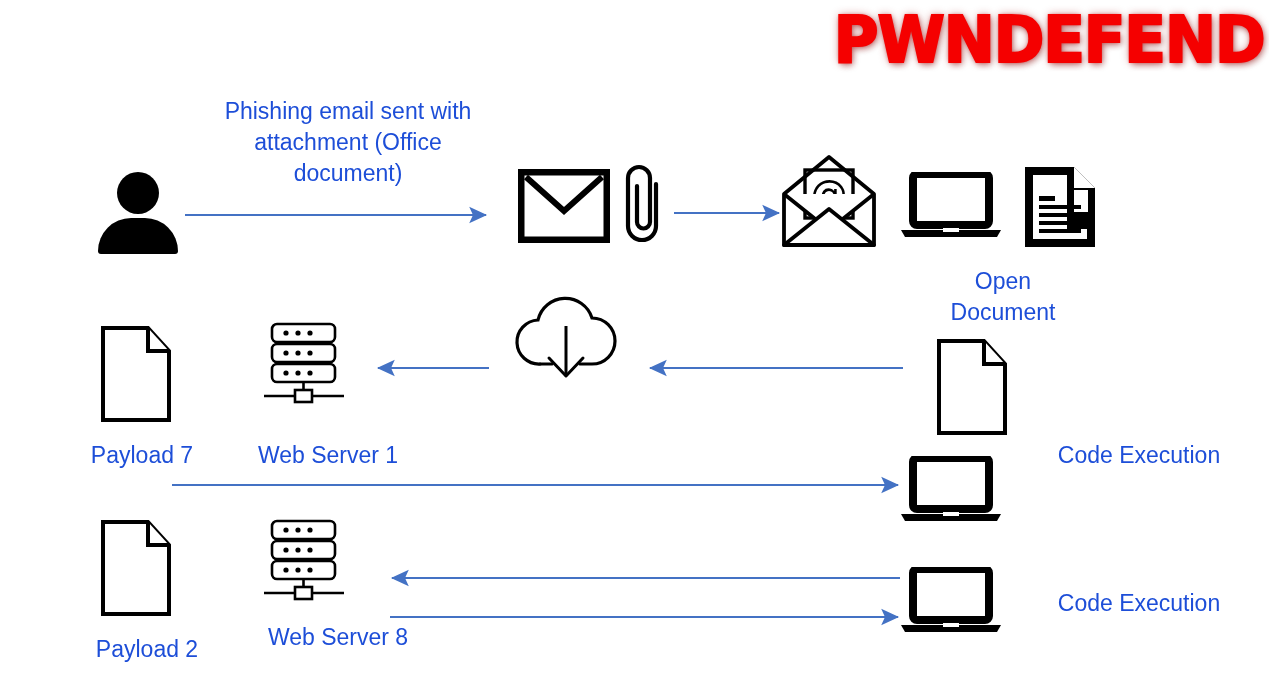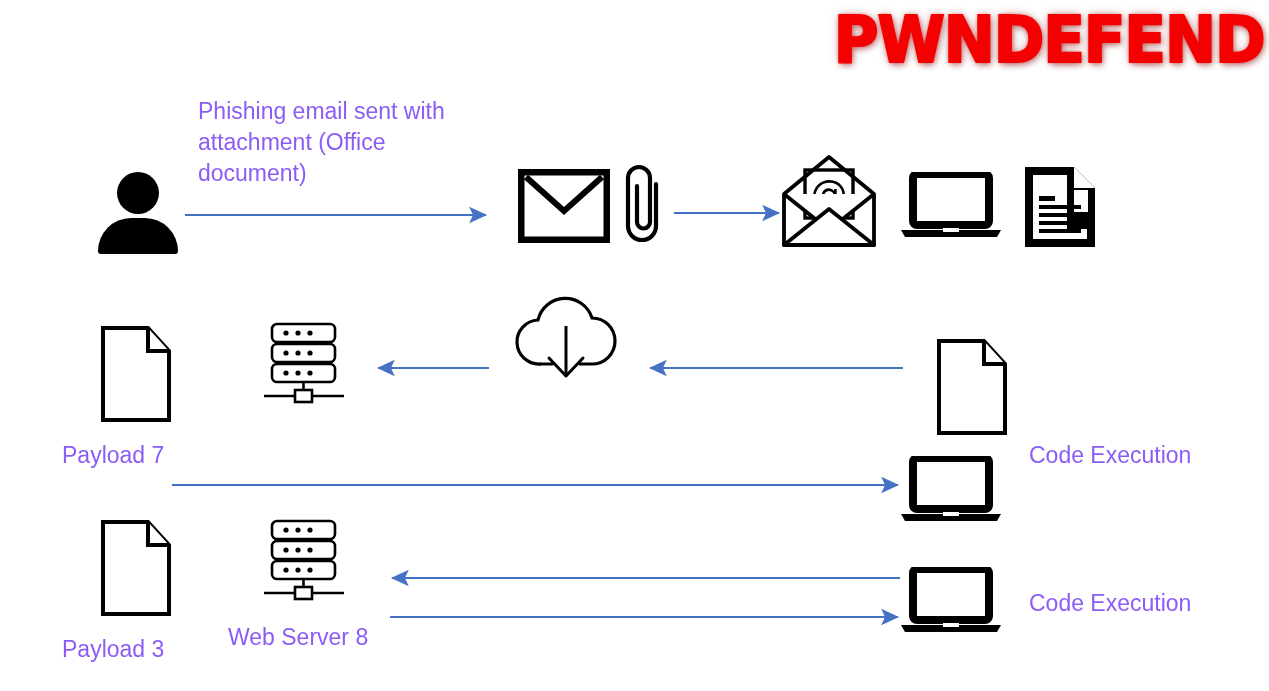--- a/index.html
+++ b/index.html
@@ -11,20 +11,21 @@
   body {
     font-family: "Liberation Sans", sans-serif;
     color: #000000;
   }
   #canvas {
     position: relative;
     width: 1269px;
     height: 691px;
     background: #ffffff;
     overflow: hidden;
+    text-align: center;
   }
   .abs { position: absolute; }
 
   
   #logo-wrap {
     left: 872px;
     top: 4px;
     width: 392px;
     height: 72px;
     display: flex;
@@ -46,21 +47,21 @@
     transform: scaleX(1.07) scaleY(1.12);
     transform-origin: right center;
     white-space: nowrap;
   }
 
   
   .label {
     font-family: "Liberation Sans", sans-serif;
     font-size: 23px;
     line-height: 31px;
-    color: #8b5cf6;
+    color: #1d4ed8;
     white-space: pre-line;
   }
 
   
   #connectors {
     left: 0;
     top: 0;
     width: 1269px;
     height: 691px;
     pointer-events: none;
@@ -175,20 +176,22 @@
       <rect x="17" y="32" width="16" height="5" fill="#000"></rect>
       <rect x="17" y="41" width="42" height="4" fill="#000"></rect>
       <rect x="17" y="49" width="42" height="4" fill="#000"></rect>
       <rect x="17" y="57" width="42" height="4" fill="#000"></rect>
       <rect x="17" y="65" width="42" height="4" fill="#000"></rect>
       <rect x="52" y="26" width="14" height="22" fill="#fff"></rect>
       <rect x="17" y="41" width="42" height="4" fill="#000"></rect>
     </svg>
   </div>
 
+  <div class="abs label" style="left:908px; top:266px; width:190px;">Open
+Document</div>
 
   <div class="abs" style="left:100px; top:325px; width:72px; height:98px;">
     <svg viewBox="0 0 72 98" width="72" height="98" xmlns="http://www.w3.org/2000/svg">
       <path d="M3,3 L48,3 L69,26 L69,95 L3,95 Z" fill="#fff" stroke="#000" stroke-width="4" stroke-linejoin="miter"></path>
       <path d="M48,3 L48,26 L69,26" fill="#fff" stroke="#000" stroke-width="4" stroke-linejoin="miter"></path>
     </svg>
   </div>
 
   <div class="abs" style="left:262px; top:322px; width:86px; height:82px;">
     <svg viewBox="0 0 86 82" width="86" height="82" xmlns="http://www.w3.org/2000/svg">
@@ -220,20 +223,21 @@
   </div>
 
   <div class="abs" style="left:936px; top:338px; width:72px; height:98px;">
     <svg viewBox="0 0 72 98" width="72" height="98" xmlns="http://www.w3.org/2000/svg">
       <path d="M3,3 L48,3 L69,26 L69,95 L3,95 Z" fill="#fff" stroke="#000" stroke-width="4" stroke-linejoin="miter"></path>
       <path d="M48,3 L48,26 L69,26" fill="#fff" stroke="#000" stroke-width="4" stroke-linejoin="miter"></path>
     </svg>
   </div>
 
   <div class="abs label" style="left:62px; top:440px; width:160px;">Payload 7</div>
+  <div class="abs label" style="left:228px; top:440px; width:200px;">Web Server 1</div>
   <div class="abs label" style="left:1029px; top:440px; width:220px;">Code Execution</div>
 
   <div class="abs" style="left:899px; top:456px; width:104px; height:68px;">
     <svg viewBox="0 0 104 68" width="104" height="68" xmlns="http://www.w3.org/2000/svg">
       <rect x="14" y="2" width="76" height="51" rx="4" fill="none" stroke="#000" stroke-width="8"></rect>
       <path d="M2,58 L102,58 L98,65 L6,65 Z" fill="#000"></path>
       <rect x="44" y="56" width="16" height="4" fill="#fff"></rect>
     </svg>
   </div>
 
@@ -266,16 +270,16 @@
 
   <div class="abs" style="left:899px; top:567px; width:104px; height:68px;">
     <svg viewBox="0 0 104 68" width="104" height="68" xmlns="http://www.w3.org/2000/svg">
       <rect x="14" y="2" width="76" height="51" rx="4" fill="none" stroke="#000" stroke-width="8"></rect>
       <path d="M2,58 L102,58 L98,65 L6,65 Z" fill="#000"></path>
       <rect x="44" y="56" width="16" height="4" fill="#fff"></rect>
     </svg>
   </div>
 
   <div class="abs label" style="left:228px; top:622px; width:220px;">Web Server 8</div>
-  <div class="abs label" style="left:62px; top:634px; width:170px;">Payload 3</div>
+  <div class="abs label" style="left:62px; top:634px; width:170px;">Payload 2</div>
   <div class="abs label" style="left:1029px; top:588px; width:220px;">Code Execution</div>
 
 </div>
 
 </body></html>

